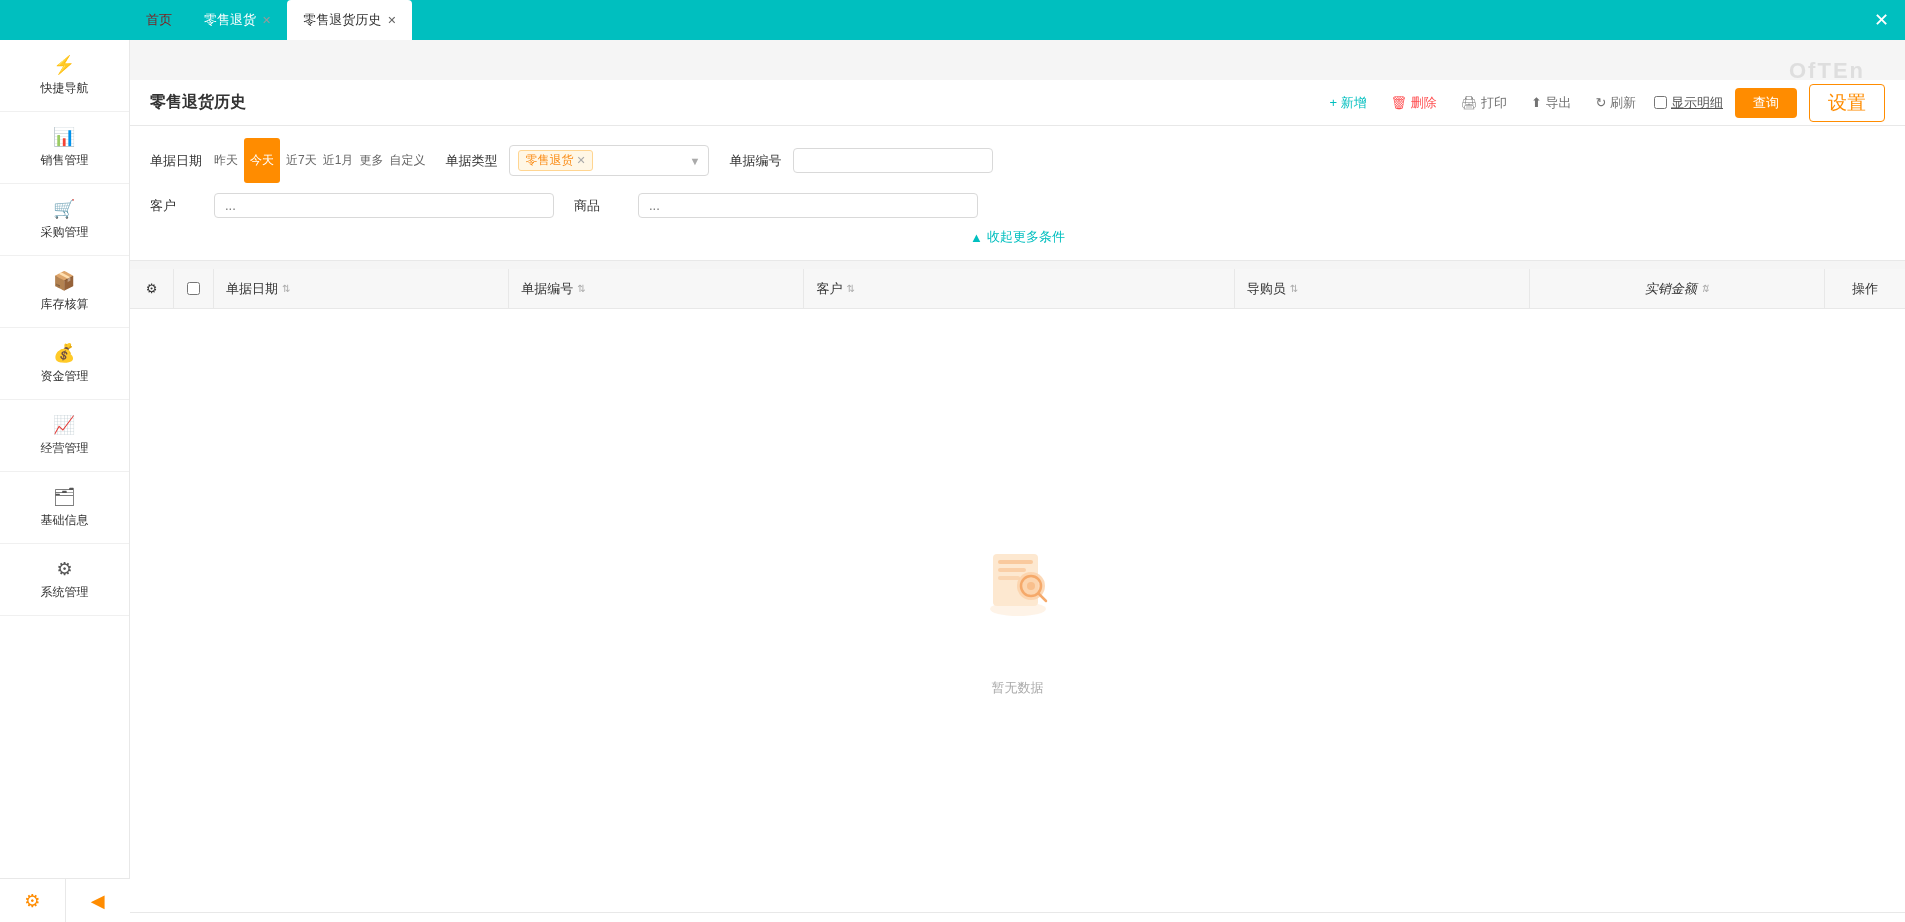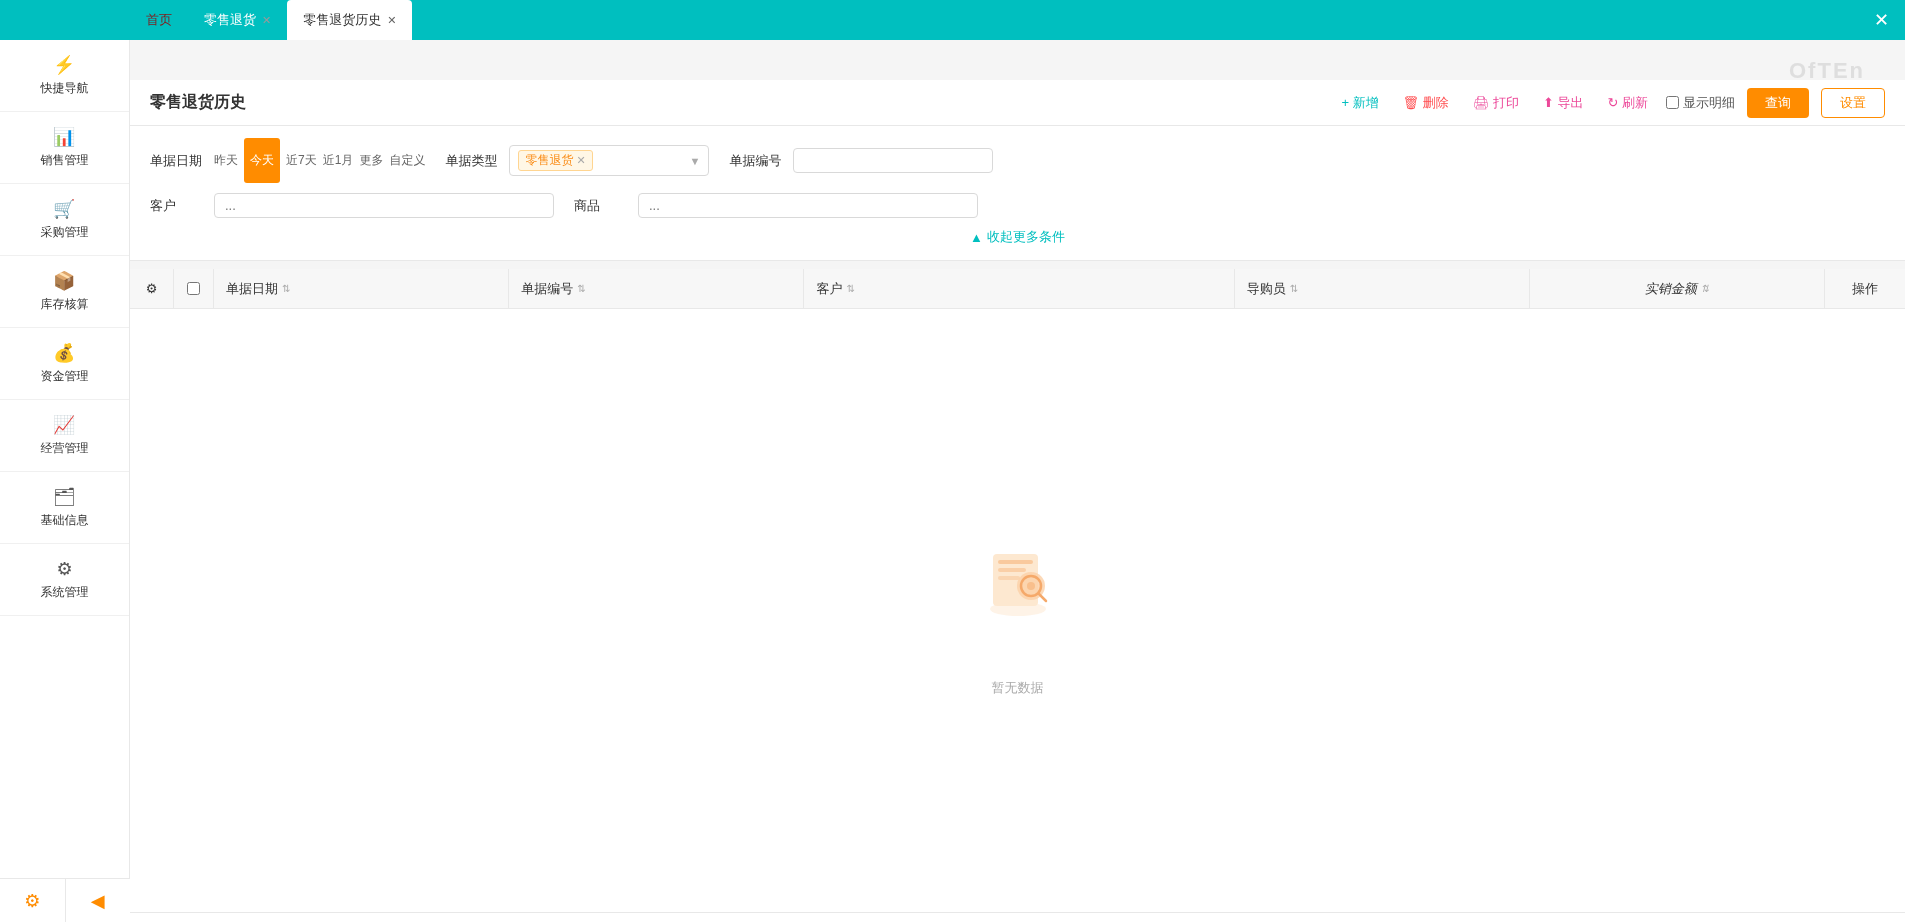--- a/index.html
+++ b/index.html
@@ -135,50 +135,51 @@
     .toolbar {
       display: flex;
       align-items: center;
       gap: 12px;
     }
     .toolbar-btn {
       display: flex;
       align-items: center;
       gap: 4px;
       font-size: 13px;
-      color: #ec4899;
+      color: #737373;
       cursor: pointer;
       padding: 0 6px;
     }
     .toolbar-btn-new { color: #00bfbf; }
     .toolbar-btn-delete { color: #ff4d4f; }
     .btn-query {
       background: #ff8c00;
       color: #fff;
       border: none;
       padding: 6px 18px;
       border-radius: 4px;
       font-size: 13px;
       cursor: pointer;
     }
     .btn-setting {
       background: #fff;
       color: #ff8c00;
       border: 1px solid #ff8c00;
       padding: 5px 18px;
       border-radius: 4px;
-      font-size: 13px;
+      font-size: 19px;
       cursor: pointer;
     }
     .display-toggle {
       display: flex;
       align-items: center;
       gap: 4px;
       font-size: 13px;
       color: #555;
+      text-decoration: underline;
     }
 
     
     .filter-area {
       background: #fff;
       padding: 12px 20px 8px 20px;
       border-bottom: 1px solid #e8e8e8;
     }
     .filter-row {
       display: flex;

